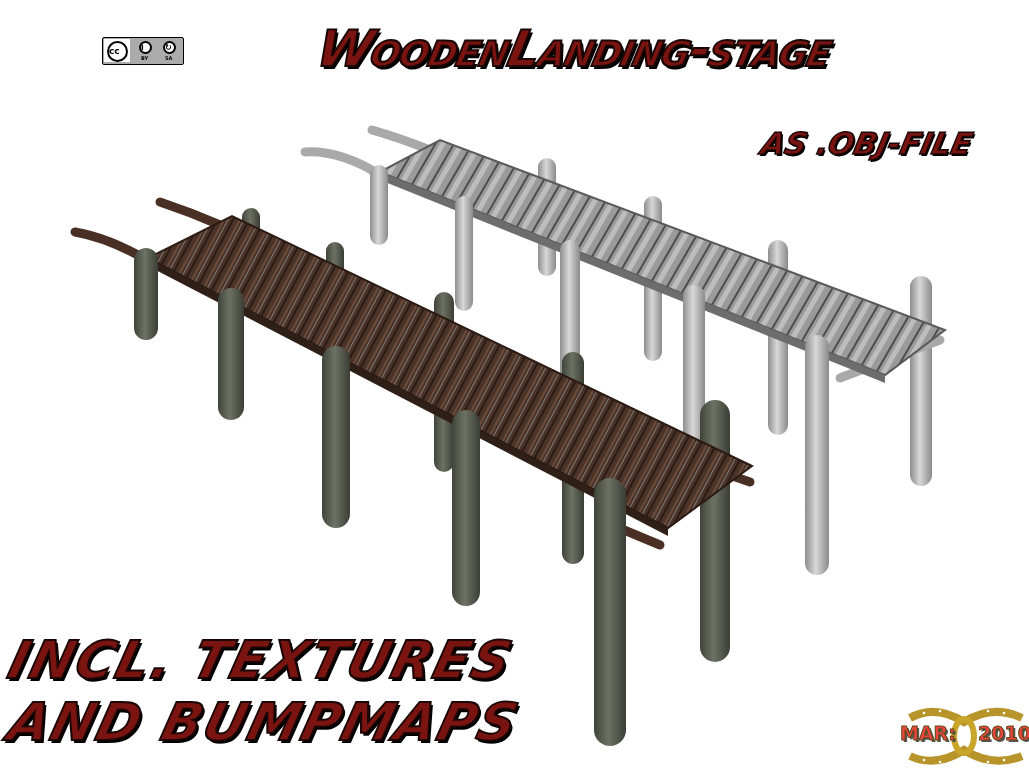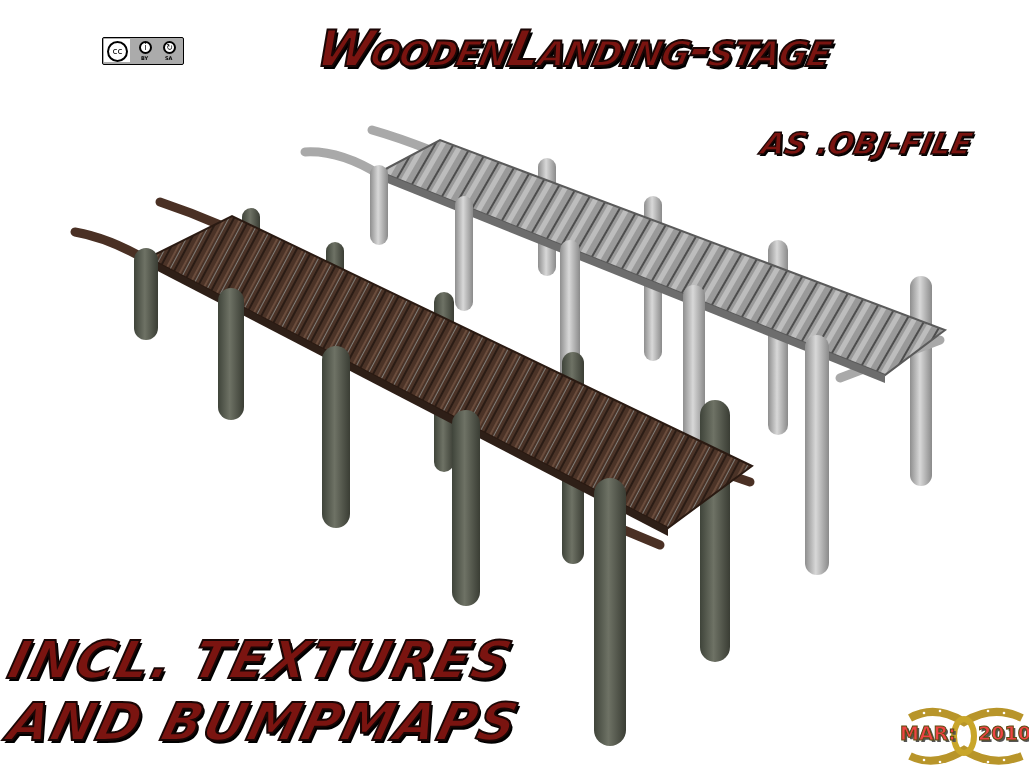--- a/index.html
+++ b/index.html
@@ -23,21 +23,21 @@
     font-size:52px; color:#7a1410; -webkit-text-stroke:2px #1a0605; text-shadow:3px 3px 0 #000;
     transform:skewX(-14deg); white-space:nowrap; letter-spacing:2px; line-height:60px;
   }
   .line1 { top:630px; }
   .line2 { top:692px; }
   .cc-badge {
     position:absolute; left:102px; top:37px; width:82px; height:28px; background:#ababab;
     border:1.5px solid #000; box-sizing:border-box; border-radius:2px;
   }
   .cc-badge .cc-left { position:absolute; left:1px; top:1px; width:26px; height:23px; background:#fff; }
-  .cc-circle { position:absolute; border-radius:50%; border:2px solid #000; background:#fff; box-sizing:border-box; font-weight:normal; color:#000; text-align:center; }
+  .cc-circle { position:absolute; border-radius:50%; border:2px solid #000; background:#fff; box-sizing:border-box; font-weight:bold; color:#000; }
   .cc-main { left:4px; top:3px; width:21px; height:21px; font-size:9px; line-height:17px; }
   .cc-by { left:36px; top:3px; width:13px; height:13px; font-size:8px; line-height:9px; }
   .cc-sa { left:60px; top:3px; width:13px; height:13px; font-size:8px; line-height:9px; }
   .cc-lbl { position:absolute; top:17px; font-size:5px; color:#000; font-weight:bold; }
   .logo { position:absolute; left:900px; top:700px; width:128px; height:70px; }
   .logo-text {
     position:absolute; top:22px; font-family:"DejaVu Sans", sans-serif; font-weight:bold; font-size:19px;
     color:#ef4444; -webkit-text-stroke:1px #5a4a10; text-shadow:2px 2px 0 #555;
   }
   svg.scene { position:absolute; left:0; top:0; }

